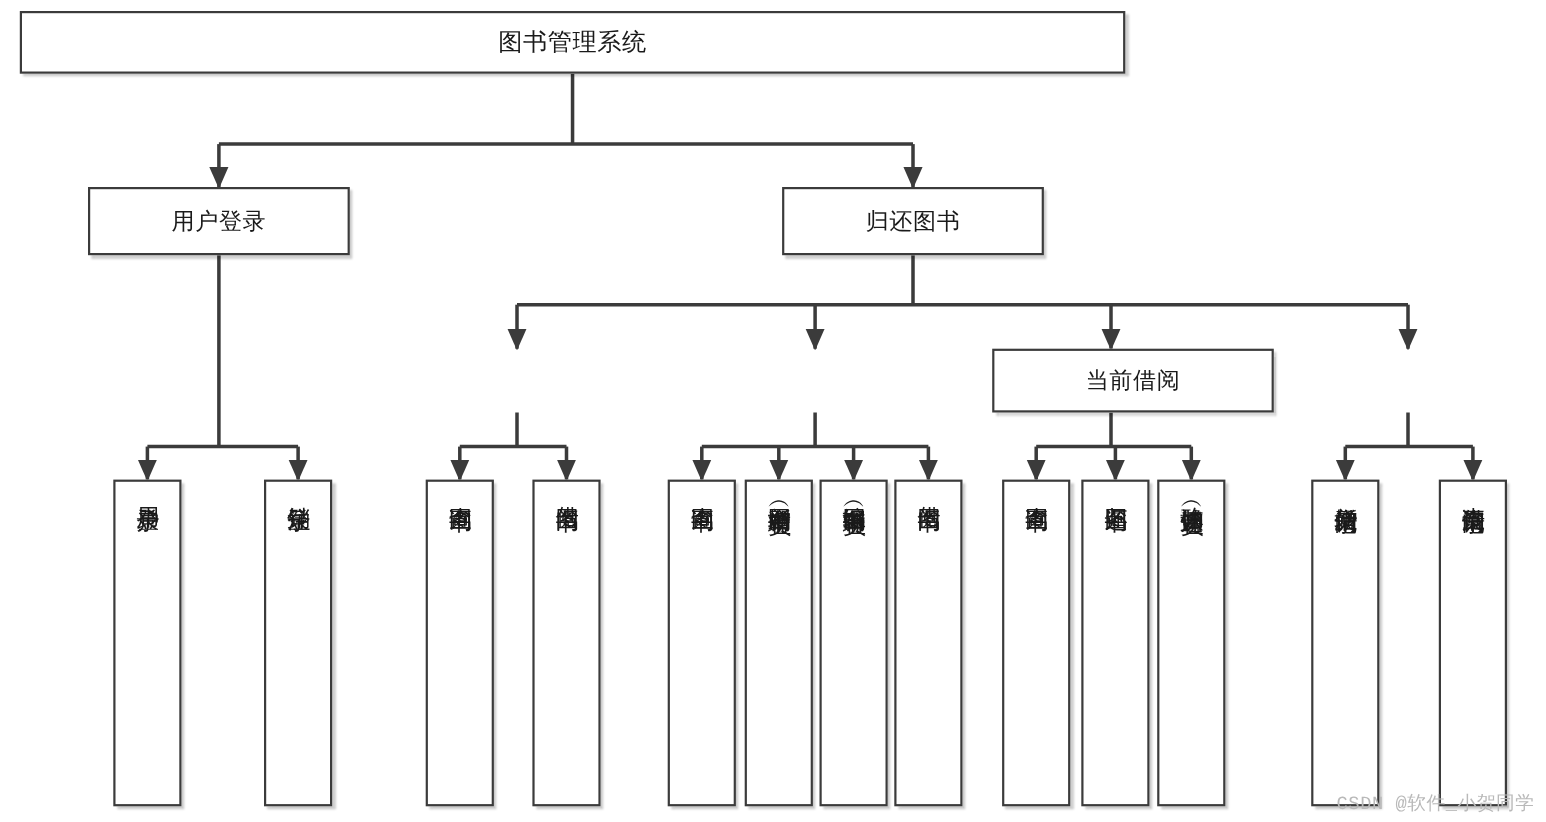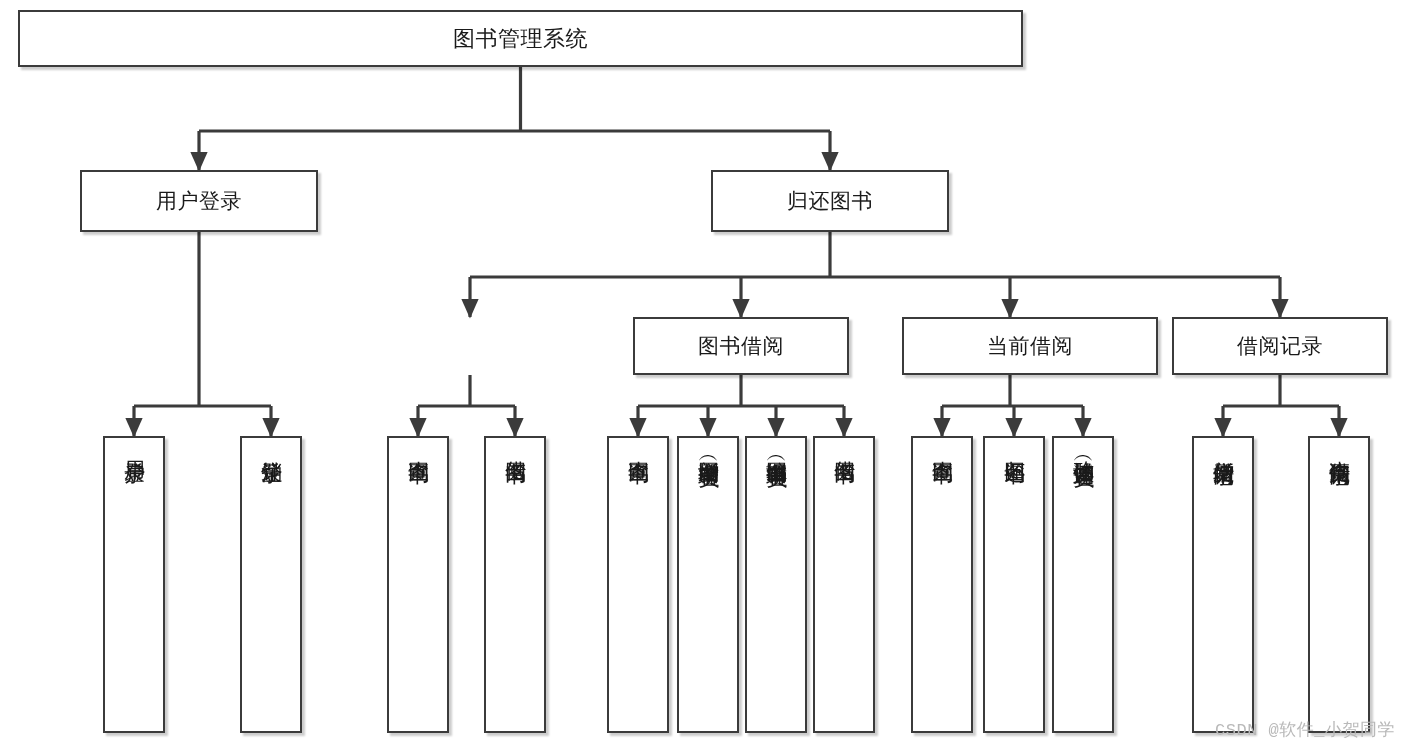--- a/index.html
+++ b/index.html
@@ -132,28 +132,22 @@
     <span class="label">图书管理系统</span>
   </div>
 
   <div class="node horiz" style="left:80px; top:170px; width:238px; height:62px;">
     <span class="label">用户登录</span>
   </div>
   <div class="node horiz" style="left:711px; top:170px; width:238px; height:62px;">
     <span class="label">归还图书</span>
   </div>
 
-  <div class="node horiz" style="left:633px; top:317px; width:216px; height:58px;">
-    <span class="label">图书借阅</span>
-  </div>
   <div class="node horiz" style="left:902px; top:317px; width:256px; height:58px;">
     <span class="label">当前借阅</span>
-  </div>
-  <div class="node horiz" style="left:1172px; top:317px; width:216px; height:58px;">
-    <span class="label">借阅记录</span>
   </div>
 
   <div class="node vert" style="left:103px; top:436px; width:62px; height:297px;">
     <span class="label">用户登录</span>
   </div>
   <div class="node vert" style="left:240px; top:436px; width:62px; height:297px;">
     <span class="label">注销登录</span>
   </div>
 
   <div class="node vert" style="left:387px; top:436px; width:62px; height:297px;">

